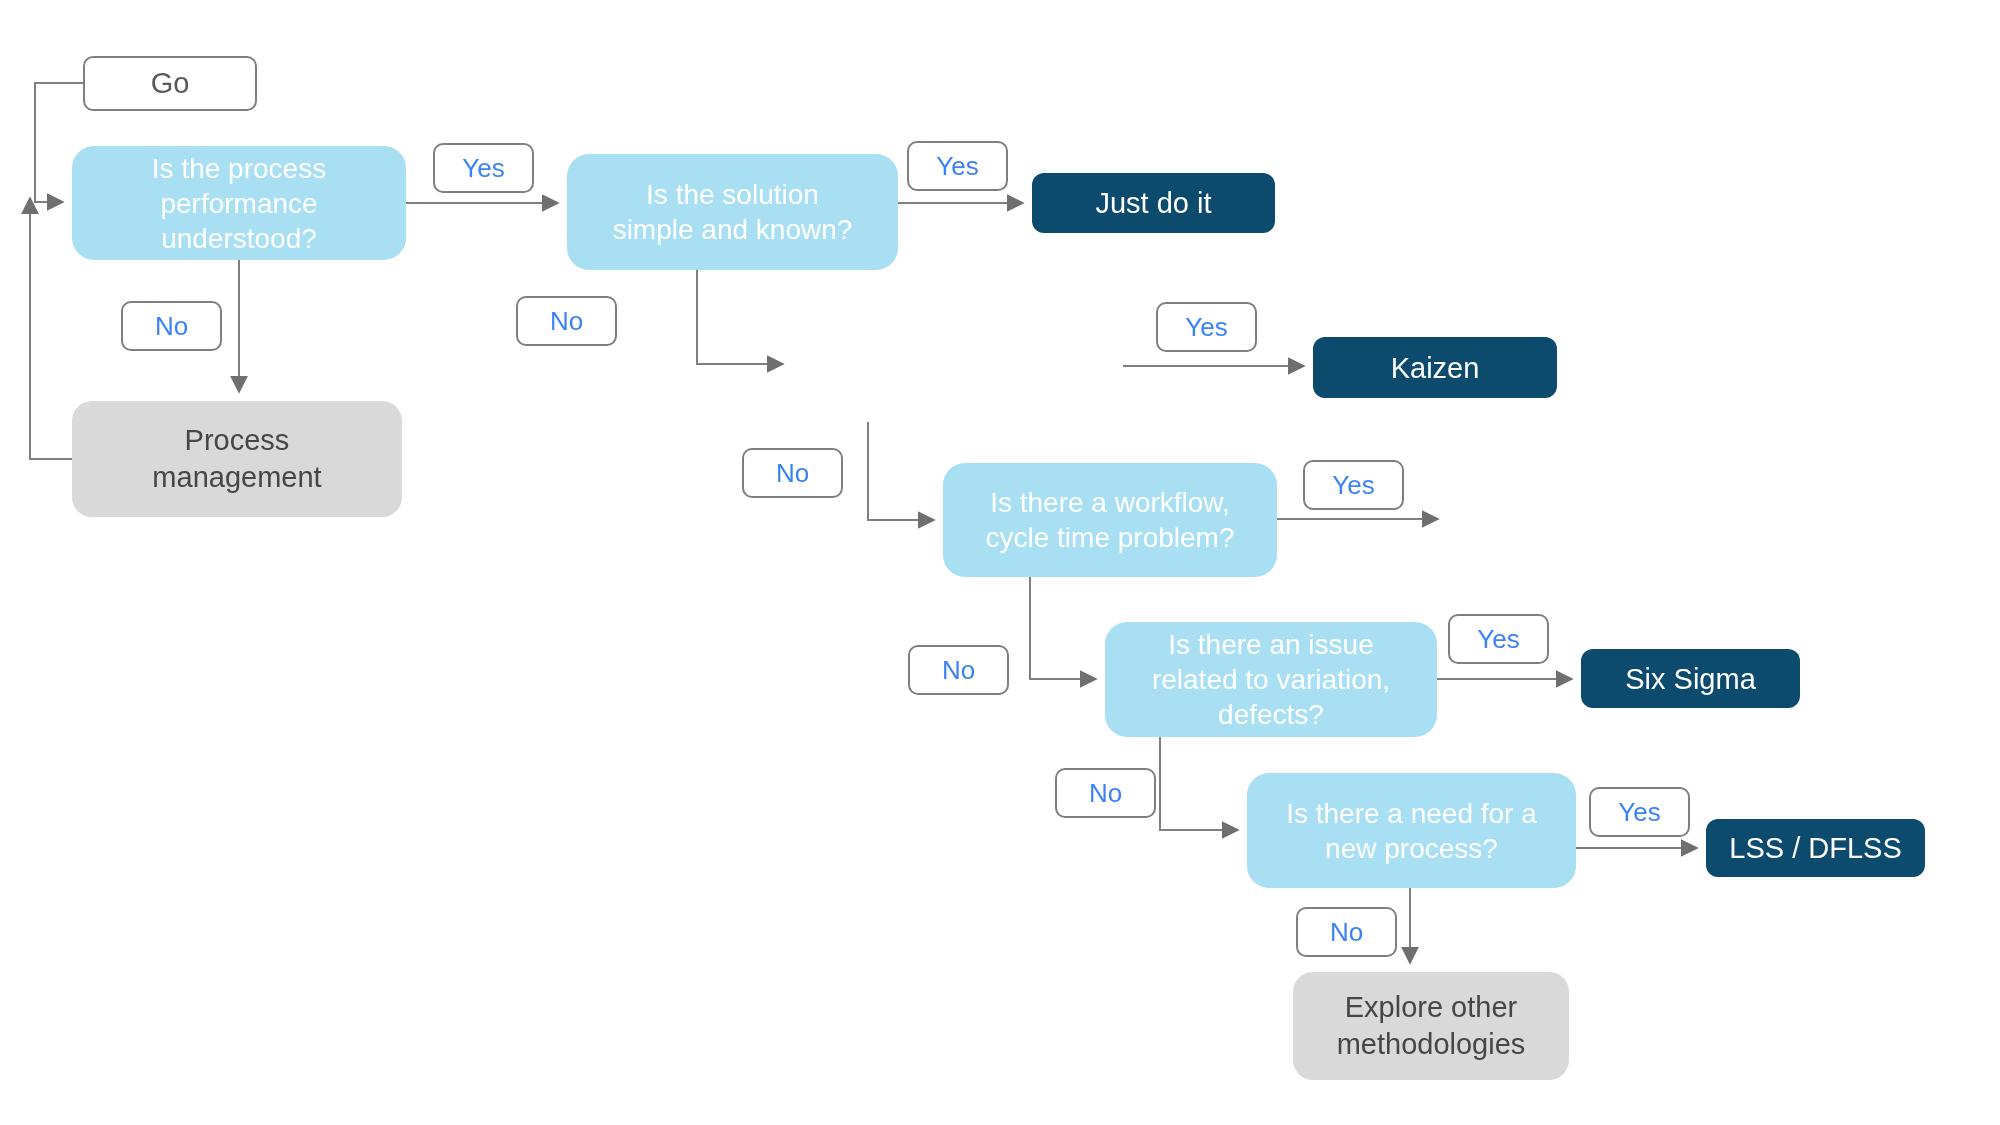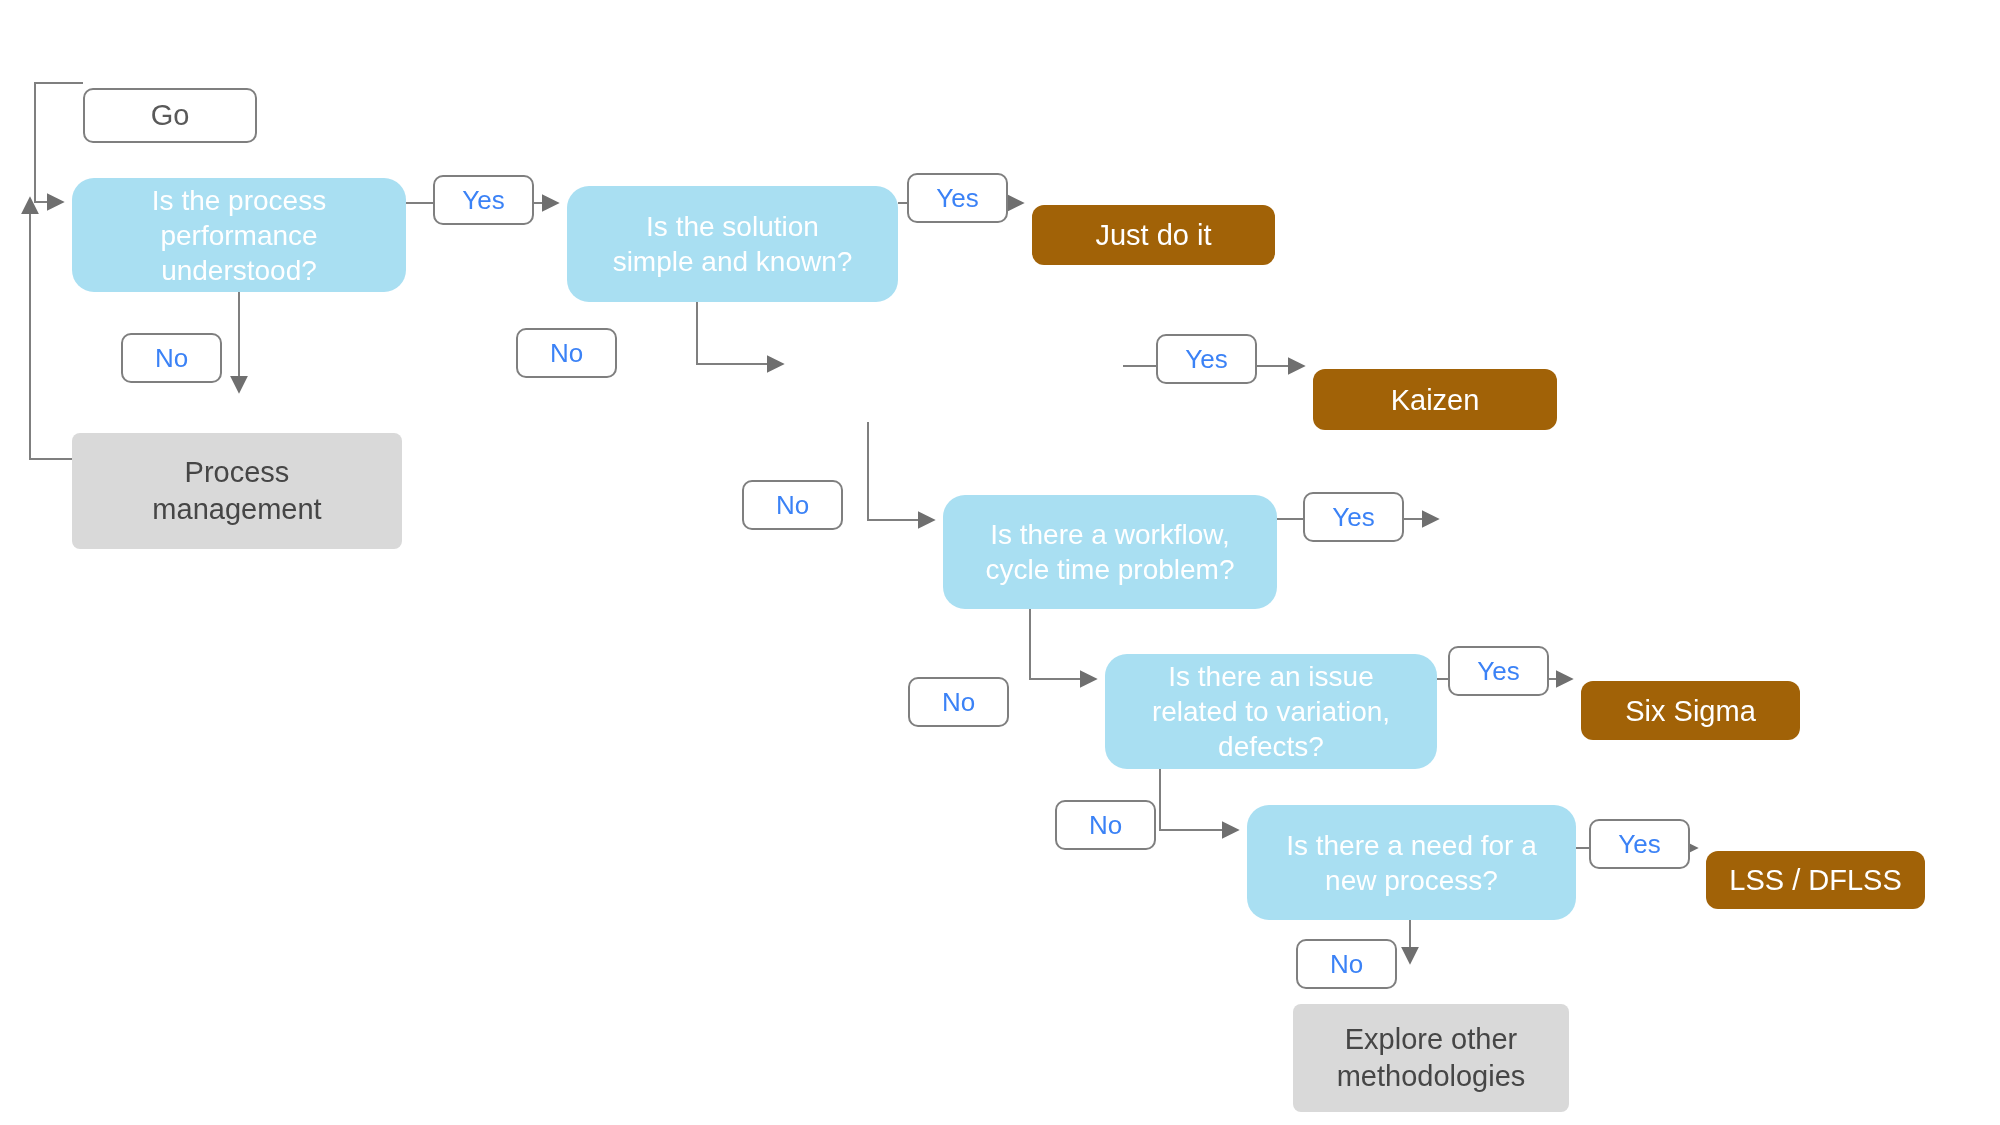--- a/index.html
+++ b/index.html
@@ -3,33 +3,33 @@
 <meta charset="utf-8">
 <style>
   html,body{margin:0;padding:0;background:#ffffff;}
   .canvas{
     position:relative;width:2000px;height:1125px;background:#ffffff;overflow:hidden;
     font-family:"Liberation Sans", sans-serif;
   }
   .edges{position:absolute;left:0;top:0;width:2000px;height:1125px;}
   .node{
     position:absolute;display:flex;align-items:center;justify-content:center;
-    text-align:center;box-sizing:border-box;margin-top:32px;
+    text-align:center;box-sizing:border-box;
   }
   .label{white-space:pre-line;display:block;}
   .question{
     background:#A9DFF2;color:#ffffff;border-radius:22px;
     font-size:28px;line-height:35px;
   }
   .outcome{
-    background:#a16207;color:#ffffff;border-radius:12px;
+    background:#0c4a6e;color:#ffffff;border-radius:12px;
     font-size:29px;line-height:34px;
   }
   .terminal{
-    background:#D9D9D9;color:#464646;border-radius:8px;
+    background:#D9D9D9;color:#464646;border-radius:20px;
     font-size:29px;line-height:37px;
   }
   .start{
     background:#ffffff;border:2.5px solid #7F7F7F;color:#595959;
     border-radius:10px;font-size:29px;
   }
   .badge{
     background:#ffffff;border:2.5px solid #7F7F7F;color:#3b82f6;
     border-radius:10px;font-size:26px;
   }

